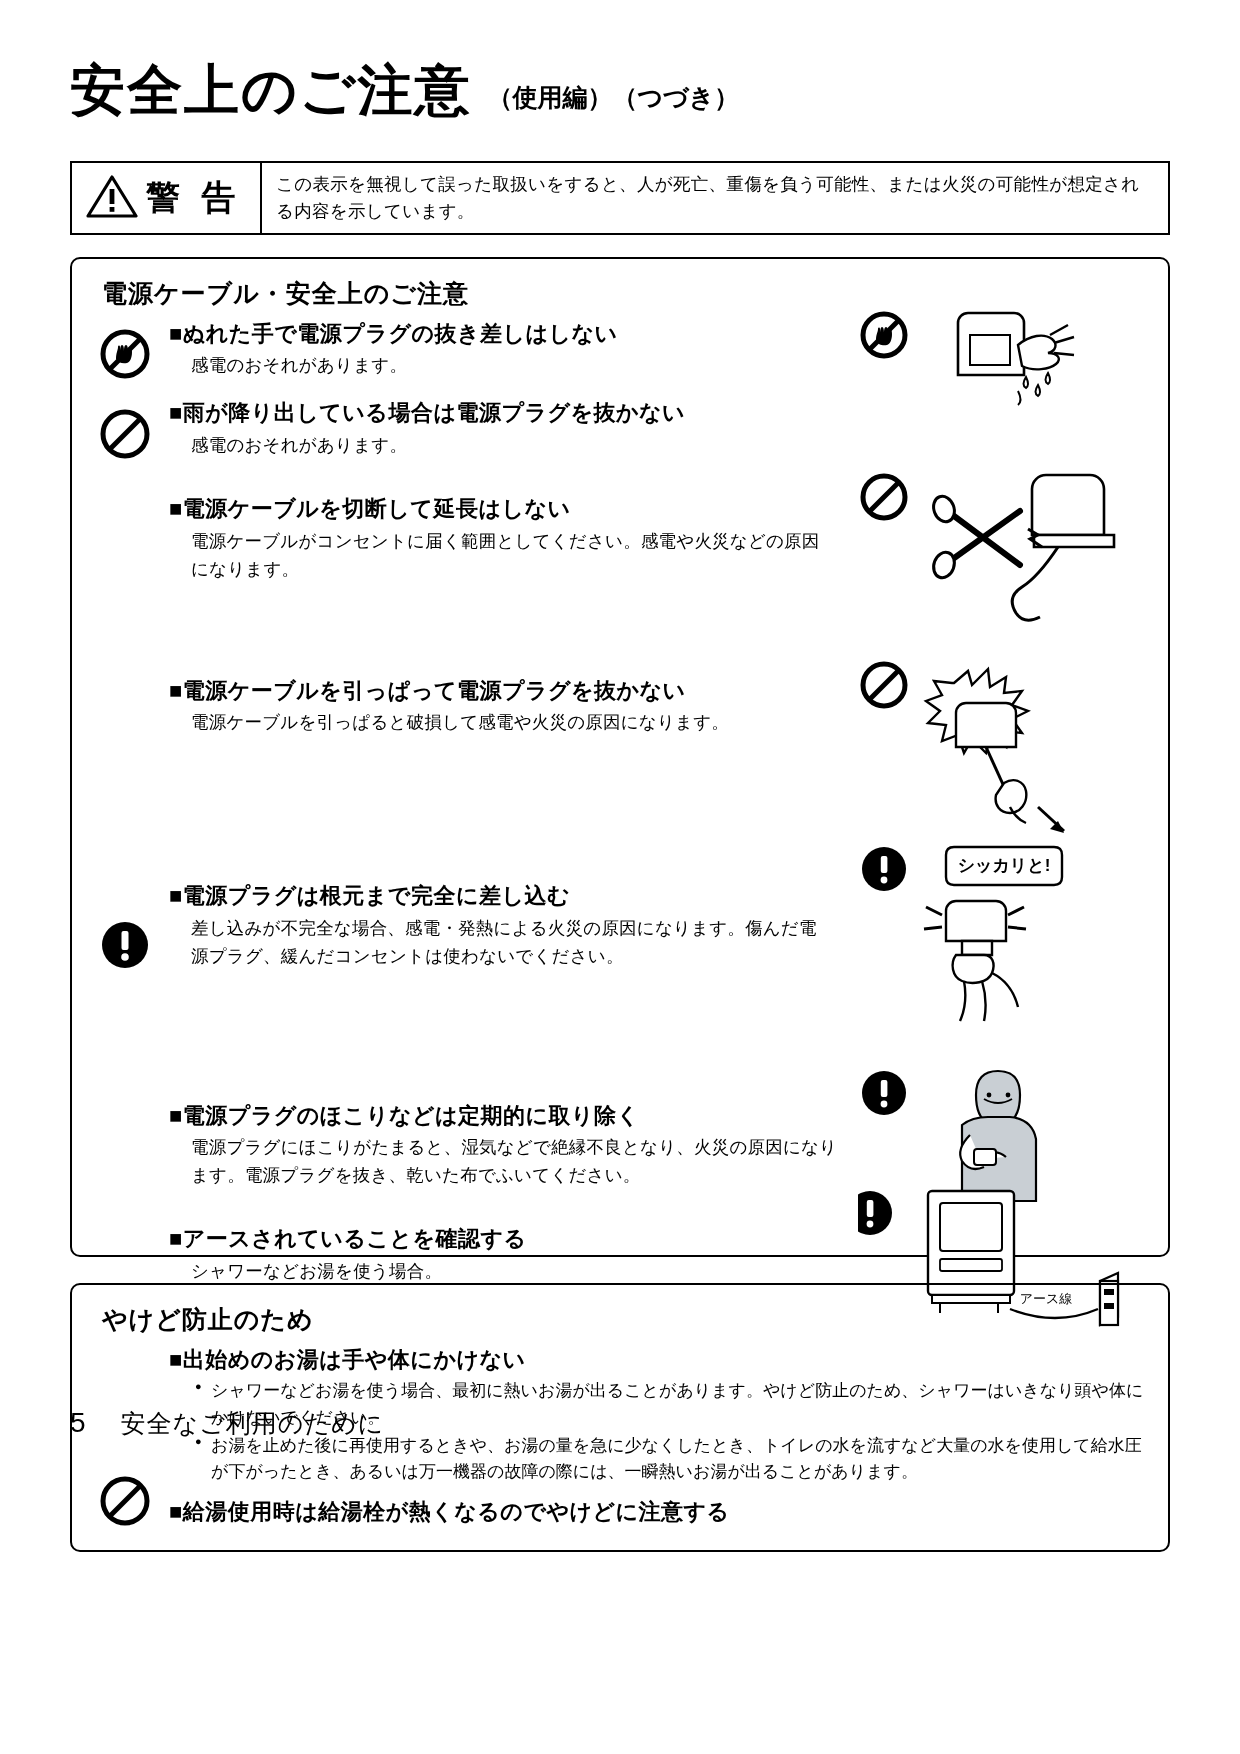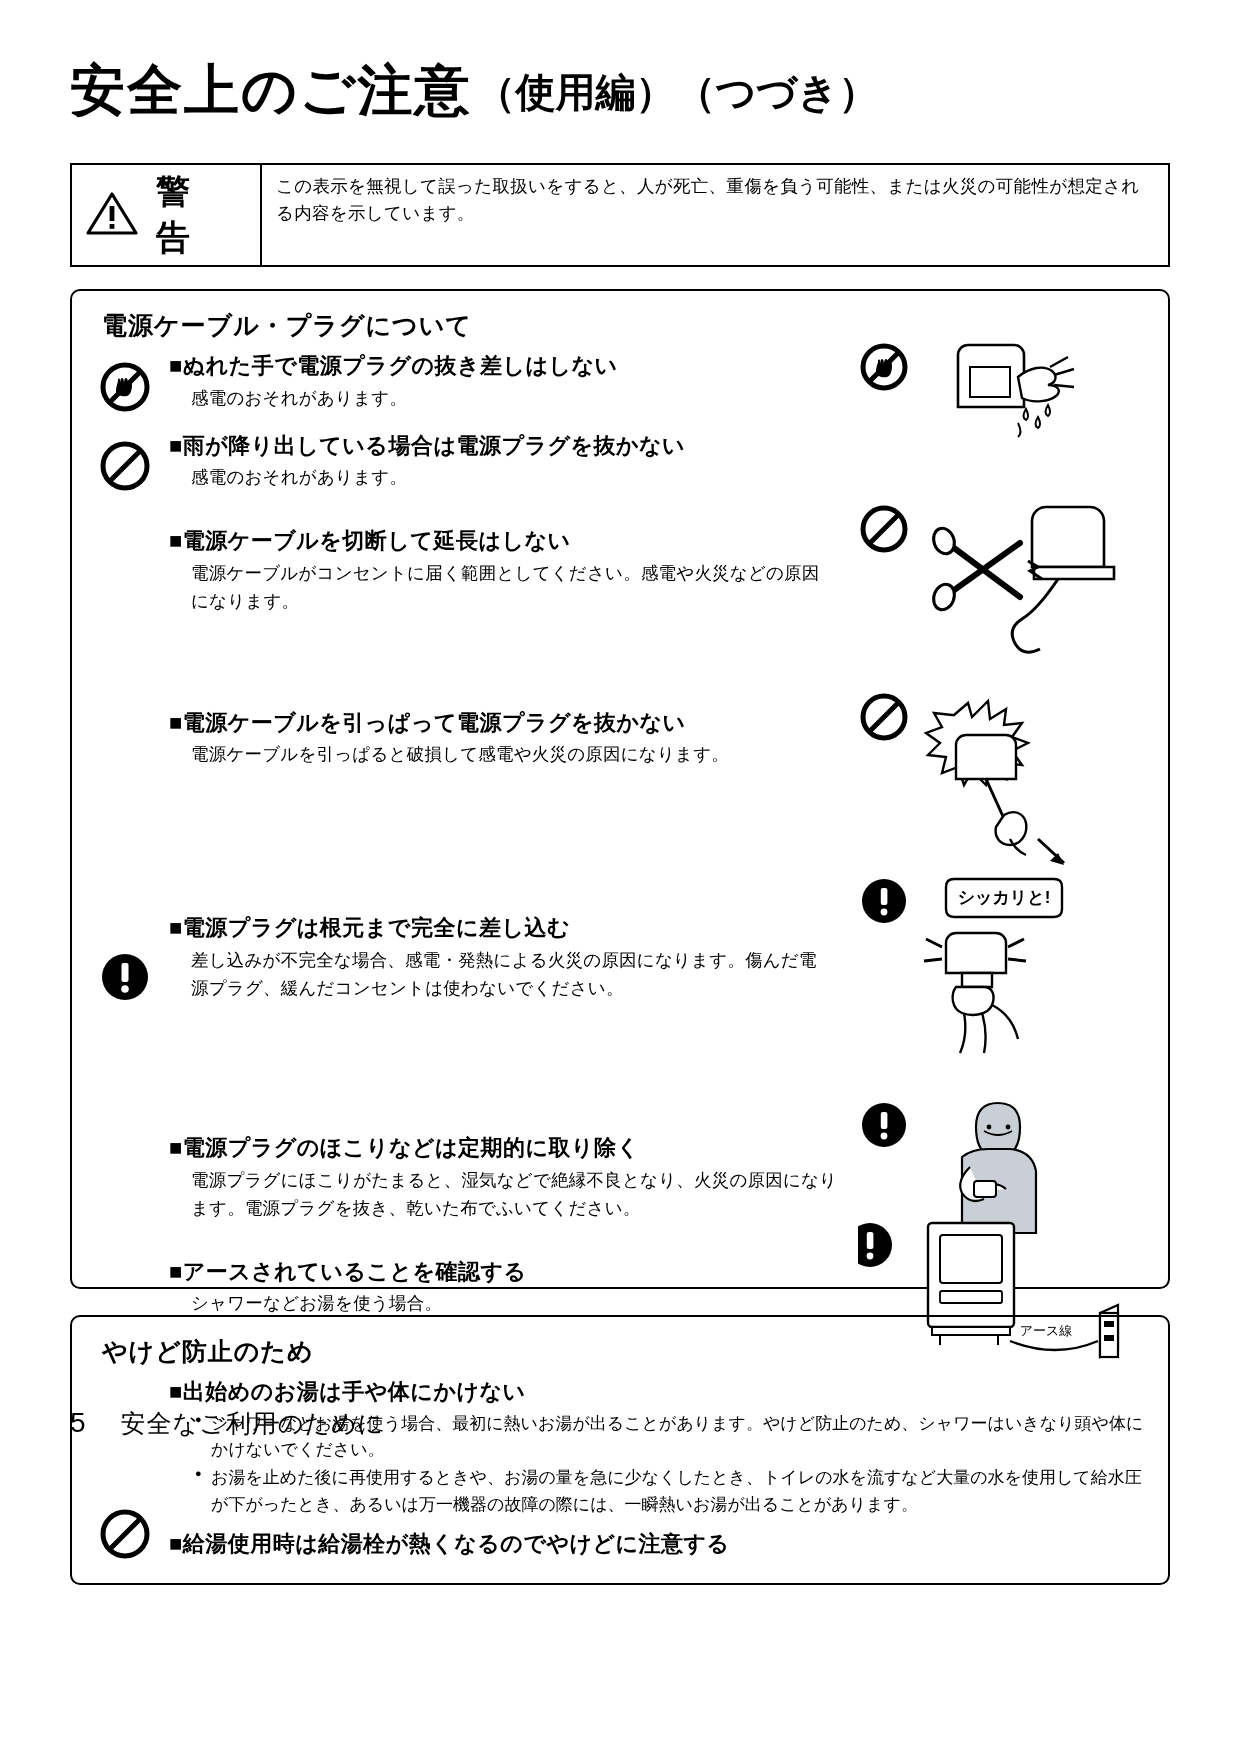--- a/index.html
+++ b/index.html
@@ -30,40 +30,40 @@
     padding-top: 60px;
     padding-left: 0px;
   }
   .title-main {
     font-size: 55px;
     font-weight: bold;
     letter-spacing: 2px;
     line-height: 1.1;
   }
   .title-sub {
-    font-size: 40px;
+    font-size: 25px;
     font-weight: bold;
     letter-spacing: 0px;
-    margin-left: 4px;
+    margin-left: 16px;
     position: relative;
     top: -3px;
   }
 
   
   .warning-banner {
     margin-top: 40px;
     border: 2px solid #000;
     display: flex;
     align-items: stretch;
     min-height: 62px;
   }
   .wb-left {
     display: flex;
     align-items: center;
-    gap: 18px;
+    gap: 8px;
     padding: 4px 12px 4px 14px;
     border-right: 2px solid #000;
     min-width: 190px;
     box-sizing: border-box;
   }
   .wb-label {
     font-size: 34px;
     font-weight: bold;
     letter-spacing: 6px;
   }
@@ -188,21 +188,21 @@
           <rect x="23.6" y="16" width="4.8" height="15" fill="#000"></rect>
           <rect x="23.6" y="34" width="4.8" height="4.8" fill="#000"></rect>
         </svg>
       </span>
       <span class="wb-label">警 告</span>
     </div>
     <div class="wb-right">この表示を無視して誤った取扱いをすると、人が死亡、重傷を負う可能性、または火災の可能性が想定される内容を示しています。</div>
   </div>
 
   <div class="section-box" style="height:1000px;">
-    <div class="section-heading">電源ケーブル・プラグについて</div>
+    <div class="section-heading">電源ケーブル・安全上のご注意</div>
 
     <div class="item">
       <div class="item-icon">
         <svg width="50" height="50" viewBox="0 0 50 50">
           <circle cx="25" cy="25" r="22" fill="#fff" stroke="#000" stroke-width="5"></circle>
           <path d="M16 30c0-6 2-9 2-12 0-2 2-2 2 0v5c0-3 .5-7 2-7s2 3 2 6c0-3 .5-6 2-6s2 3 2 6c0-2 .5-4 2-4s2 2 2 5c0 6-2 10-5 11-4 1-9 0-11-4z" fill="#000"></path>
           <line x1="9" y1="41" x2="41" y2="9" stroke="#000" stroke-width="5"></line>
         </svg>
       </div>
       <div class="item-body">

